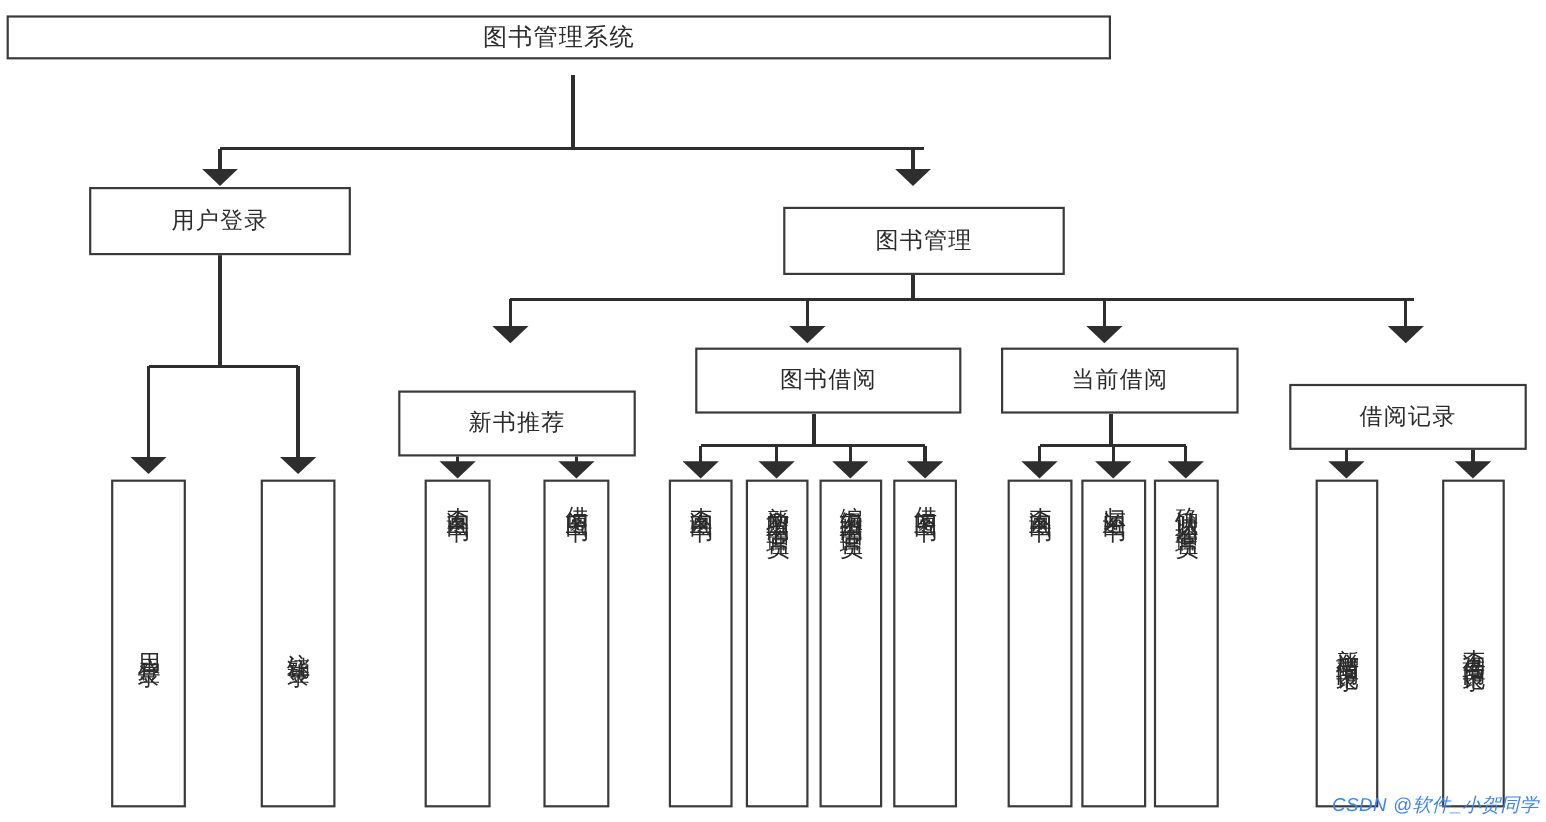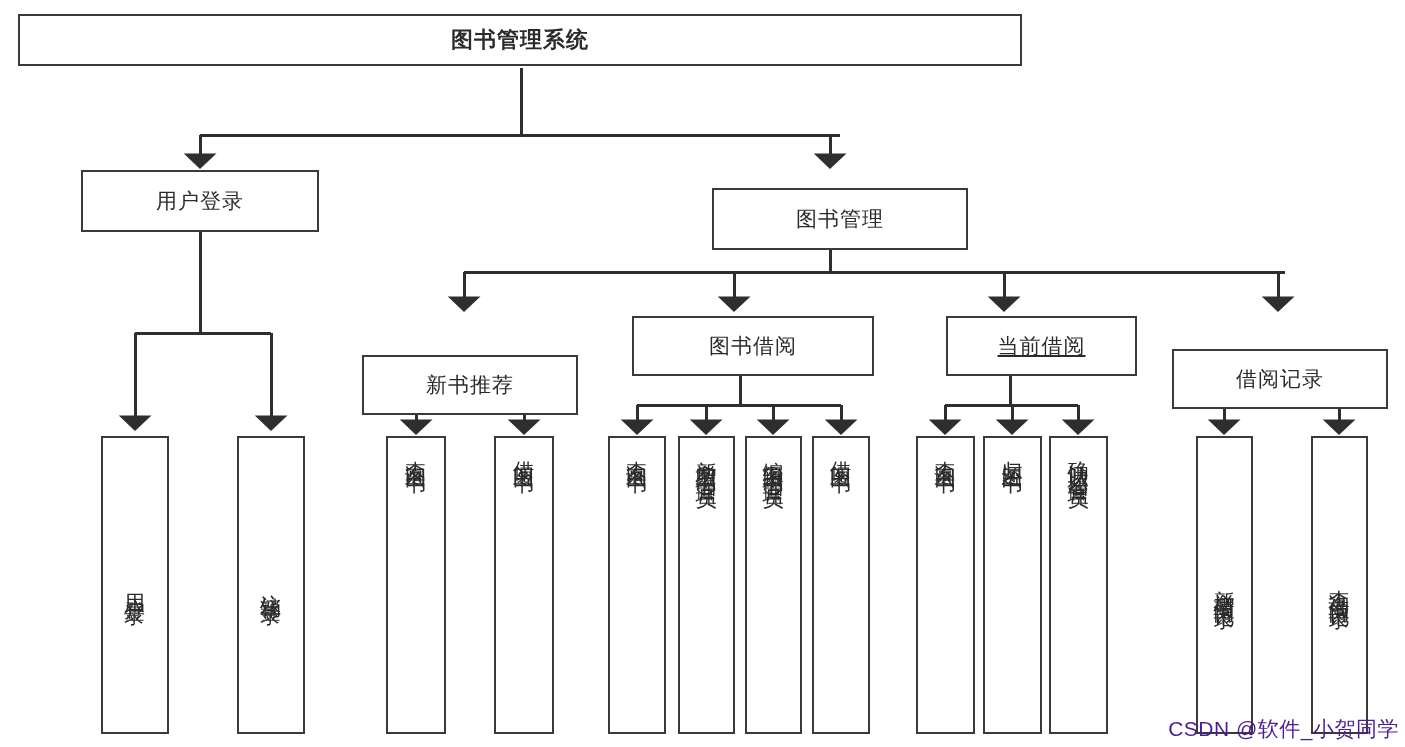--- a/index.html
+++ b/index.html
@@ -44,25 +44,26 @@
     font-size:21px;
     letter-spacing:4px;
     line-height:1;
     white-space:nowrap;
   }
   .node.v.mid{align-items:center;padding-top:0;}
 
   #watermark{
     position:absolute;
     right:6px;bottom:4px;
-    font-size:21px;
-    color:#4c1d95;
+    font-size:17px;
+    color:#3b82f6;
     letter-spacing:0.5px;
     white-space:nowrap;
     pointer-events:none;
+    font-style:italic;
   }
 </style>
 </head>
 <body>
 
 <div id="diagram-root">
 
   <svg id="edges" viewBox="0 0 1405 747" xmlns="http://www.w3.org/2000/svg">
     <defs>
       <marker id="arw" markerWidth="10" markerHeight="11" refX="2.2" refY="5.5" orient="auto" markerUnits="strokeWidth">
@@ -106,38 +107,38 @@
       <path d="M1012,405 L1012,426" marker-end="url(#arw)"></path>
       <path d="M1078,405 L1078,426" marker-end="url(#arw)"></path>
 
       <path d="M1280,376 L1280,405"></path>
       <path d="M1224,405 L1339,405"></path>
       <path d="M1224,405 L1224,426" marker-end="url(#arw)"></path>
       <path d="M1339,405 L1339,426" marker-end="url(#arw)"></path>
     </g>
   </svg>
 
-  <div class="node h root" style="left:18px;top:14px;width:1004px;height:52px;font-weight:bold;">
+  <div class="node h root" style="left:6px;top:14px;width:1004px;height:40px;">
     <span class="lbl">图书管理系统</span>
   </div>
 
   <div class="node h" style="left:81px;top:170px;width:238px;height:62px;">
     <span class="lbl">用户登录</span>
   </div>
   <div class="node h" style="left:712px;top:188px;width:256px;height:62px;justify-content:center;">
     <span class="lbl">图书管理</span>
   </div>
 
   <div class="node h" style="left:362px;top:316px;width:216px;height:60px;margin-top:39px;">
     <span class="lbl">新书推荐</span>
   </div>
   <div class="node h" style="left:632px;top:316px;width:242px;height:60px;">
     <span class="lbl">图书借阅</span>
   </div>
-  <div class="node h" style="left:946px;top:316px;width:191px;height:60px;text-decoration:underline;">
+  <div class="node h" style="left:910px;top:316px;width:216px;height:60px;">
     <span class="lbl">当前借阅</span>
   </div>
   <div class="node h" style="left:1172px;top:316px;width:216px;height:60px;margin-top:33px;">
     <span class="lbl">借阅记录</span>
   </div>
 
   <div class="node v mid" style="left:101px;top:436px;width:68px;height:298px;">
     <span class="lbl">用户登录</span>
   </div>
   <div class="node v mid" style="left:237px;top:436px;width:68px;height:298px;">

